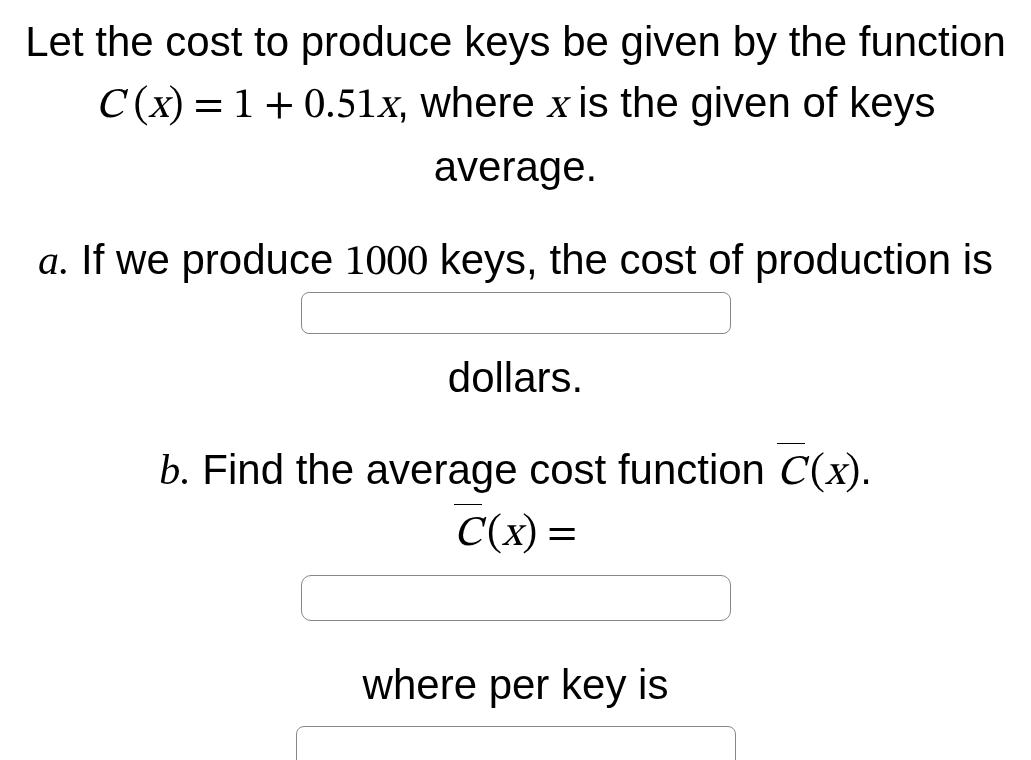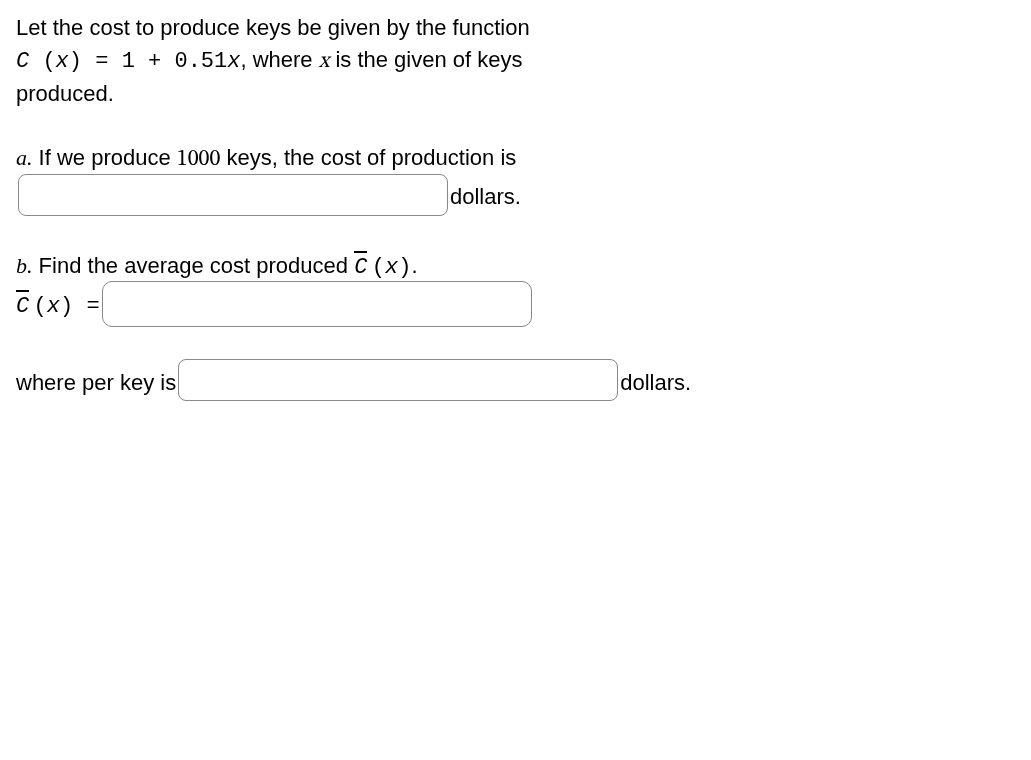--- a/index.html
+++ b/index.html
@@ -8,23 +8,24 @@
     background: #ffffff;
     font-family: "Segoe UI", Arial, sans-serif;
   }
   .page {
     width: 1031px;
     box-sizing: border-box;
     padding: 12px 16px 24px 16px;
     color: #000;
   }
   .line {
-    font-size: 22px;
+    font-size: 42px;
     line-height: 1.45;
     margin: 0;
+    text-align: center;
   }
   .block {
     margin-top: 32px;
   }
   .first-block { margin-top: 0; }
   .input-box {
     display: inline-block;
     vertical-align: middle;
     height: 42px;
     border: 1.5px solid #888;
@@ -54,58 +55,59 @@
     background: #000;
   }
   .part-label {
     font-family: "Cambria Math","Times New Roman",serif;
     font-style: italic;
   }
   .row {
     display: flex;
     align-items: center;
     flex-wrap: wrap;
-    gap: 0;
+    gap: 12px;
+    flex-direction: column;
   }
-  .nowrap { white-space: nowrap; font-family: Liberation Mono, monospace; }
+  .nowrap { white-space: nowrap; }
 </style>
 </head>
 <body>
 
 <div class="page">
 
   <div class="block first-block">
     <p class="line">
       <span>Let the cost to produce keys be given by the function</span>
     </p>
     <p class="line">
       <span class="math nowrap">
         <span class="mathit">C</span>
         <span>(</span><span class="mathit">x</span><span>)</span>
         <span> = </span>
         <span>1 + 0.51</span><span class="mathit">x</span></span><span>, where </span><span class="math mathit">x</span><span> is the given of keys</span>
     </p>
     <p class="line">
-      <span>produced.</span>
+      <span>average.</span>
     </p>
   </div>
 
   <div class="block">
     <p class="line">
       <span class="part-label">a.</span><span> If we produce </span><span class="math">1000</span><span> keys, the cost of production is</span>
     </p>
     <p class="line row">
       <span class="input-box input-a"></span>
         <span> dollars.</span>
     </p>
   </div>
 
   <div class="block">
     <p class="line">
-      <span class="part-label">b.</span><span> Find the average cost produced </span><span class="math nowrap"><span class="overline-wrap"><span class="mathit">C</span></span> <span>(</span><span class="mathit">x</span><span>)</span></span><span>.</span>
+      <span class="part-label">b.</span><span> Find the average cost function </span><span class="math nowrap"><span class="overline-wrap"><span class="mathit">C</span></span> <span>(</span><span class="mathit">x</span><span>)</span></span><span>.</span>
     </p>
     <p class="line row">
       <span class="math nowrap"><span class="overline-wrap"><span class="mathit">C</span></span> <span>(</span><span class="mathit">x</span><span>)</span><span> =</span></span>
       <span class="input-box input-b"></span>
     </p>
   </div>
 
   <div class="block">
     <p class="line row">
       <span>where per key is </span>

